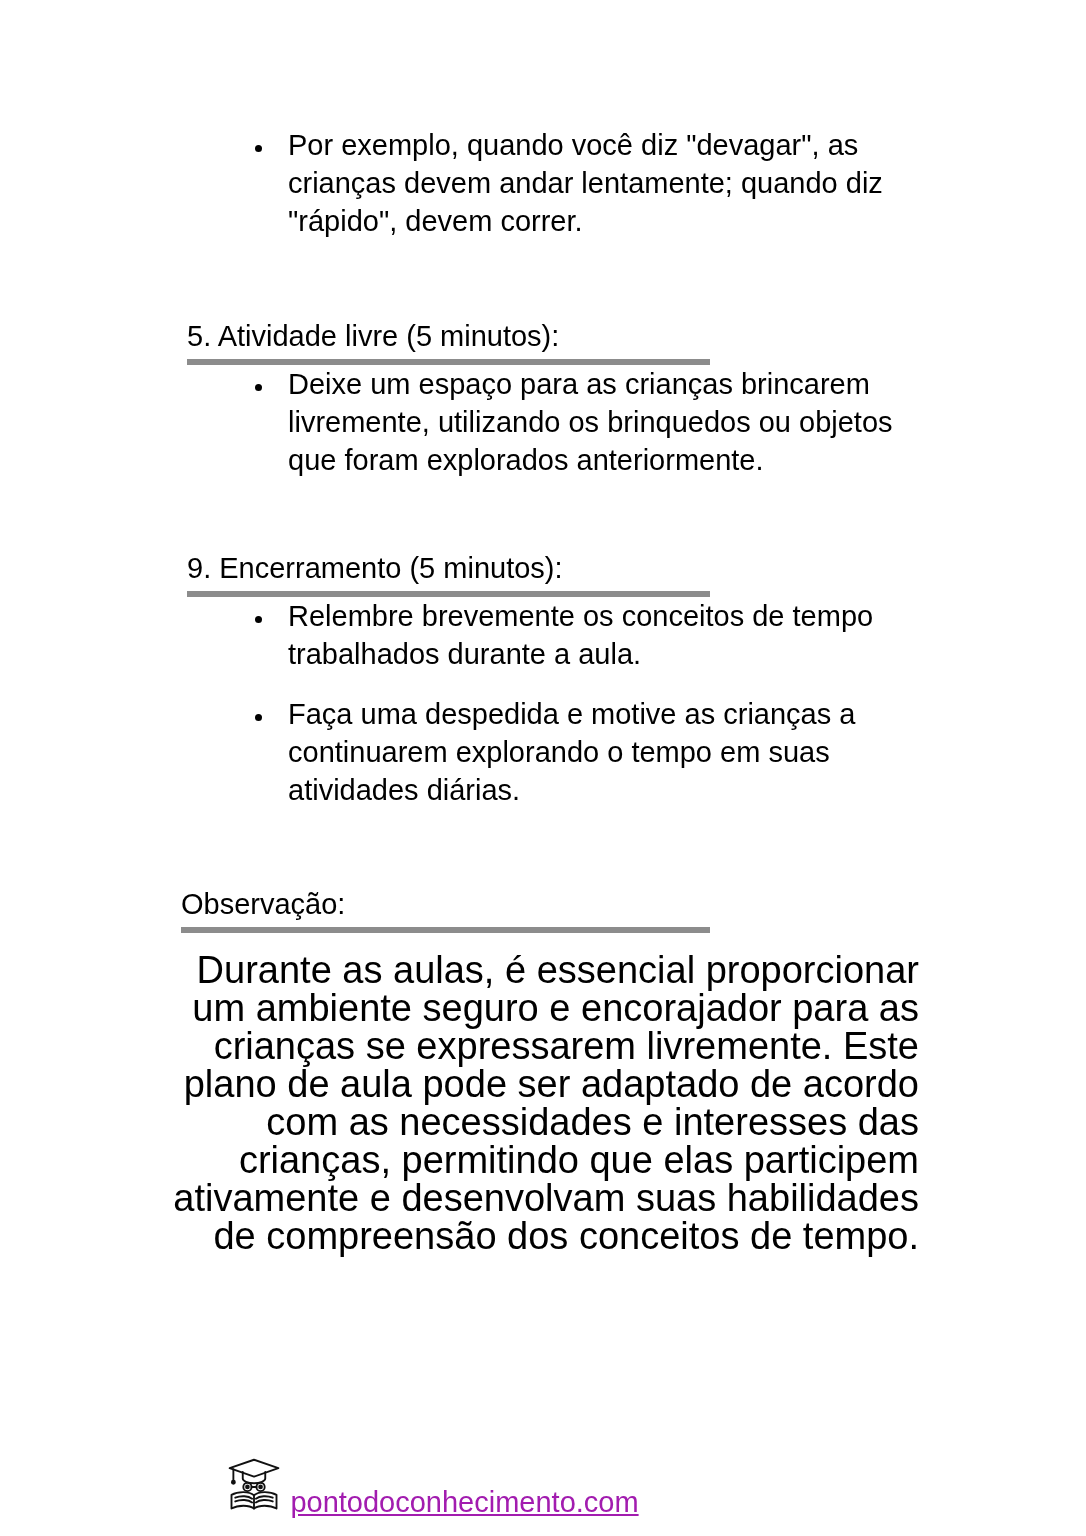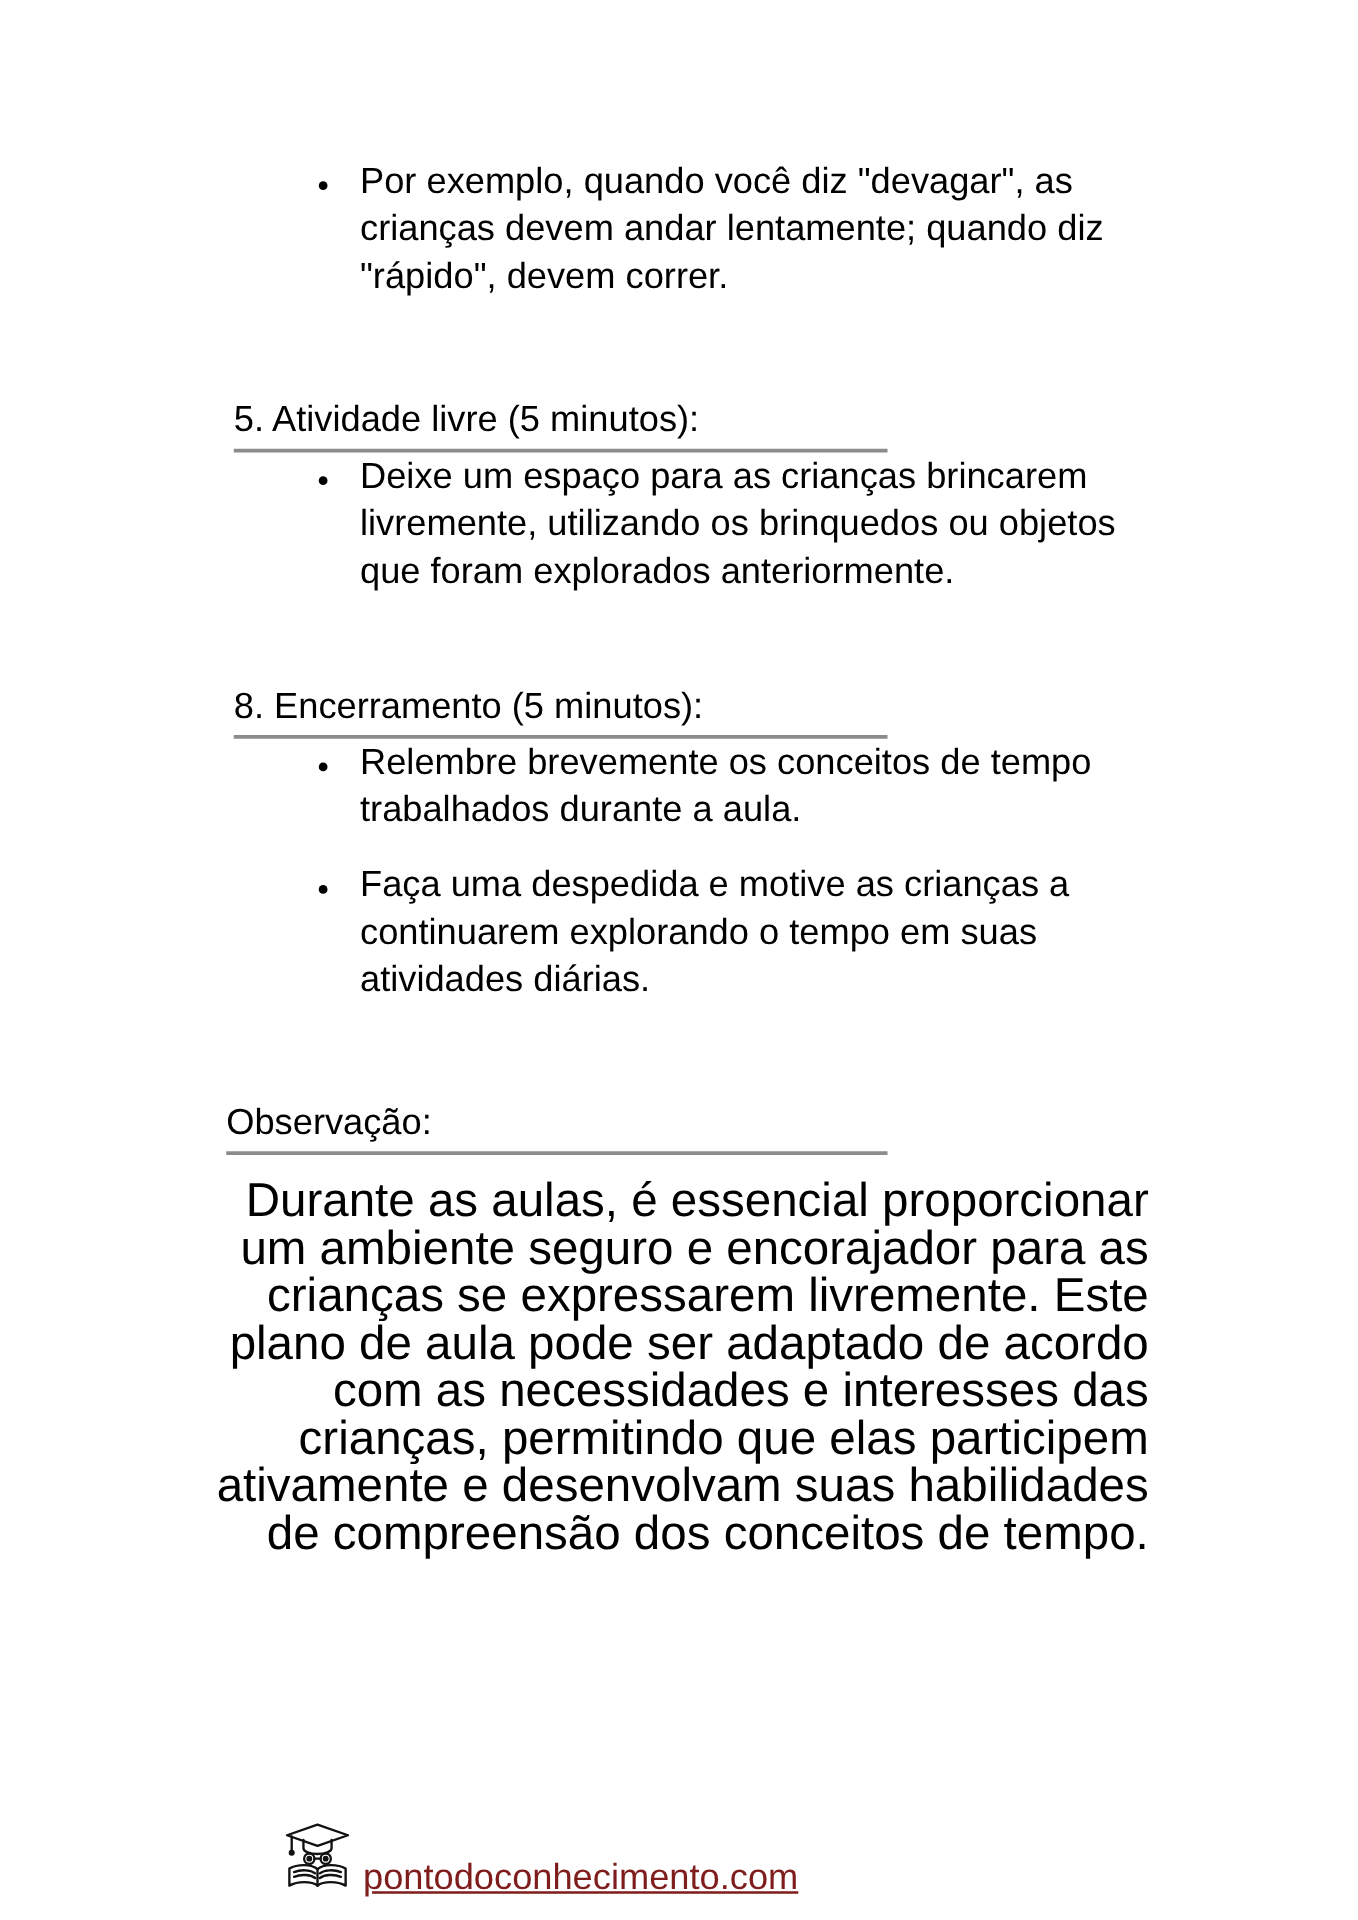--- a/index.html
+++ b/index.html
@@ -44,21 +44,21 @@
     border-radius: 50%;
     background: #000000;
   }
   
   .section-heading {
     font-size: 29px;
     font-weight: normal;
     line-height: 36px;
     margin: 0;
     padding-bottom: 5px;
-    border-bottom: 3px solid #84cc16;
+    border-bottom: 6px solid #84cc16;
   }
   .indented { margin-left: 33px; }
   .mt-h5 { margin-top: 78px; }
   .mt-h6 { margin-top: 71px; }
   .mt-obs { margin-top: 77px; margin-left: 27px; }
   .mt-list { margin-top: 20px; }
   
   .body-par {
     margin: 18px 0 0 0;
     width: 765px;
@@ -103,21 +103,21 @@
   </ul>
 
   <h2 class="section-heading indented mt-h5" style="border-bottom-color: rgb(140, 140, 140);">5. Atividade livre (5 minutos):</h2>
   <ul class="bullets mt-list">
     <li>
       <span class="bullet-dot"></span>
       <span>Deixe um espaço para as crianças brincarem livremente, utilizando os brinquedos ou objetos que foram explorados anteriormente.</span>
     </li>
   </ul>
 
-  <h2 class="section-heading indented mt-h6" style="border-bottom-color: rgb(140, 140, 140);">8. Encerramento (5 minutos):</h2>
+  <h2 class="section-heading indented mt-h6" style="border-bottom-color: rgb(140, 140, 140);">9. Encerramento (5 minutos):</h2>
   <ul class="bullets mt-list">
     <li>
       <span class="bullet-dot"></span>
       <span>Relembre brevemente os conceitos de tempo trabalhados durante a aula.</span>
     </li>
     <li>
       <span class="bullet-dot"></span>
       <span>Faça uma despedida e motive as crianças a continuarem explorando o tempo em suas atividades diárias.</span>
     </li>
   </ul>
@@ -140,16 +140,16 @@
       <circle cx="25" cy="33" r="1.5" fill="#111111"></circle>
       <circle cx="39" cy="33" r="1.5" fill="#111111"></circle>
 
       <path d="M32 42 C27 37.5 15 37.5 8 41.5 L8 56 C15 52 27 52 32 56 C37 52 49 52 56 56 L56 41.5 C49 37.5 37 37.5 32 42 Z" fill="#ffffff"></path>
       <path d="M32 42 V 56"></path>
       <path d="M12 44.5 C18 42 26 42.5 30 45.5"></path>
       <path d="M12 48.5 C18 46 26 46.5 30 49.5"></path>
       <path d="M52 44.5 C46 42 38 42.5 34 45.5"></path>
       <path d="M52 48.5 C46 46 38 46.5 34 49.5"></path>
     </svg>
-    <a class="footer-link" style="color: #7f1d1d;">pontodoconhecimento.com</a>
+    <a class="footer-link" style="color: #a21caf;">pontodoconhecimento.com</a>
   </div>
 
 </div>
 
 </body></html>

